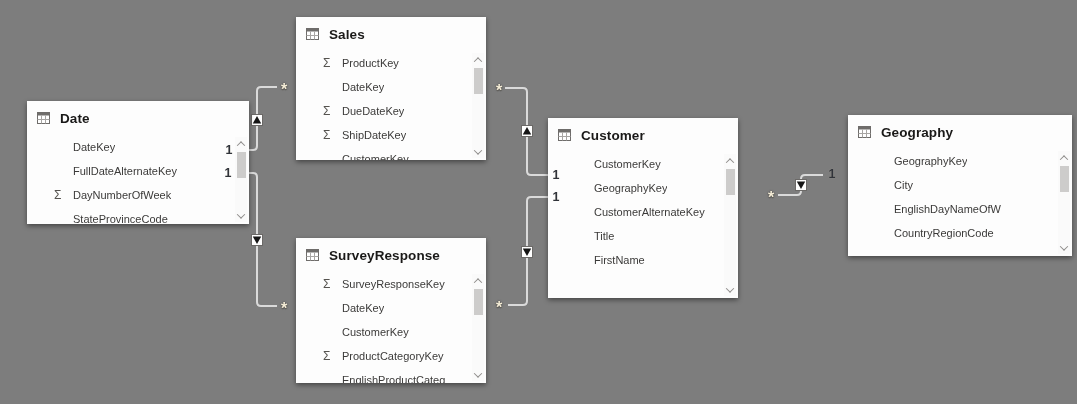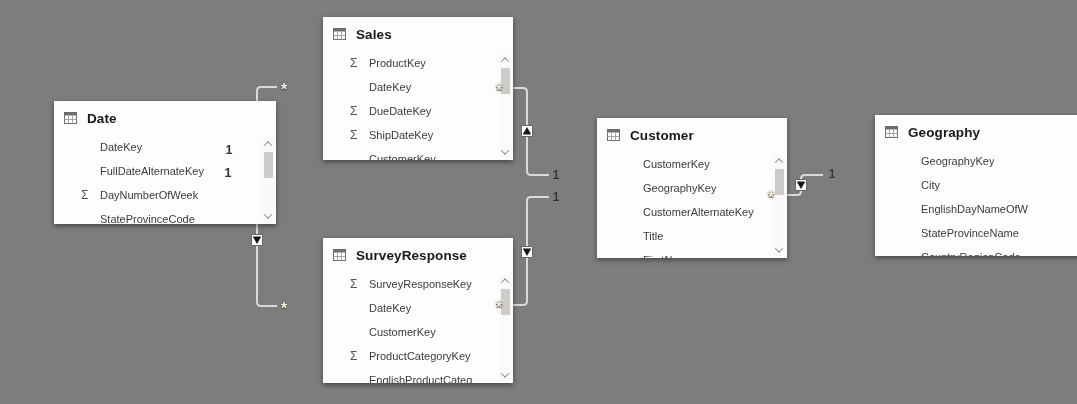--- a/index.html
+++ b/index.html
@@ -6,21 +6,21 @@
   body{font-family:"Liberation Sans", sans-serif; background:var(--canvas-bg,#7d7d7d);}
   .canvas{position:relative; width:1077px; height:404px; background:var(--canvas-bg,#7d7d7d); overflow:hidden;}
 
   
   .wires{position:absolute; left:0; top:0; pointer-events:none;}
   .wire{fill:none; stroke:var(--wire,#dadada); stroke-width:2;}
   .abox{fill:#ffffff; stroke:#6b6967; stroke-width:1;}
   .tri{fill:#151515; stroke:none;}
 
   
-  .table{position:absolute; background:var(--card-bg,#fdfdfd); box-shadow:0 2px 5px rgba(0,0,0,.45); overflow:hidden;margin-left:27px;}
+  .table{position:absolute; background:var(--card-bg,#fdfdfd); box-shadow:0 2px 5px rgba(0,0,0,.45); overflow:hidden;}
   .thead{height:34px; display:flex; align-items:center; padding-left:10px; gap:10px;}
   .ticon{display:inline-flex; flex:none;}
   .ttitle{font-size:13.5px; font-weight:bold; color:var(--title-text,#1a1918); letter-spacing:.1px;}
   .tbody{position:absolute; left:0; right:0; top:34px; bottom:0; overflow:hidden;}
   .frow{height:24px; display:flex; align-items:center; padding-left:27px; margin-right:15px; overflow:hidden;}
   .sigma{width:19px; flex:none; font-size:12px; color:#55534f;}
   .flabel{font-size:11px; color:var(--field-text,#3b3a39); white-space:nowrap; overflow:hidden;}
 
   
   .sbar{position:absolute; top:2px; right:2px; bottom:2px; width:12px; background:#fafafa;}
@@ -197,21 +197,21 @@
             <i class="chev cup"></i>
           </div>
         <div class="sb-thumb"></div>
         <div class="sb-down">
             <i class="chev cdn"></i>
           </div>
       </div>
     </div>
   </div>
 
-  <div class="table" style="left:570px;top:118px;width:190px;height:140px">
+  <div class="table" style="left:548px;top:118px;width:190px;height:180px">
     <div class="thead">
       <span class="ticon">
           <svg width="13" height="12" viewBox="0 0 13 12">
             <rect x="0.5" y="0.5" width="12" height="11" fill="#ffffff" stroke="#6f6d6b"></rect>
             <rect x="0.5" y="0.5" width="12" height="3" fill="#6f6d6b"></rect>
             <line x1="4.5" y1="3.5" x2="4.5" y2="11.5" stroke="#a7a5a3"></line>
             <line x1="8.5" y1="3.5" x2="8.5" y2="11.5" stroke="#a7a5a3"></line>
             <line x1="0.5" y1="7.5" x2="12.5" y2="7.5" stroke="#a7a5a3"></line>
           </svg>
         </span>
@@ -268,24 +268,20 @@
           <span class="sigma"></span>
           <span class="flabel">GeographyKey</span>
         </div>
       <div class="frow">
           <span class="sigma"></span>
           <span class="flabel">City</span>
         </div>
       <div class="frow">
           <span class="sigma"></span>
           <span class="flabel">EnglishDayNameOfW</span>
-        </div>
-      <div class="frow">
-          <span class="sigma"></span>
-          <span class="flabel">StateProvinceName</span>
         </div>
       <div class="frow">
           <span class="sigma"></span>
           <span class="flabel">CountryRegionCode</span>
         </div>
       <div class="sbar">
         <div class="sb-up">
             <i class="chev cup"></i>
           </div>
         <div class="sb-thumb"></div>

